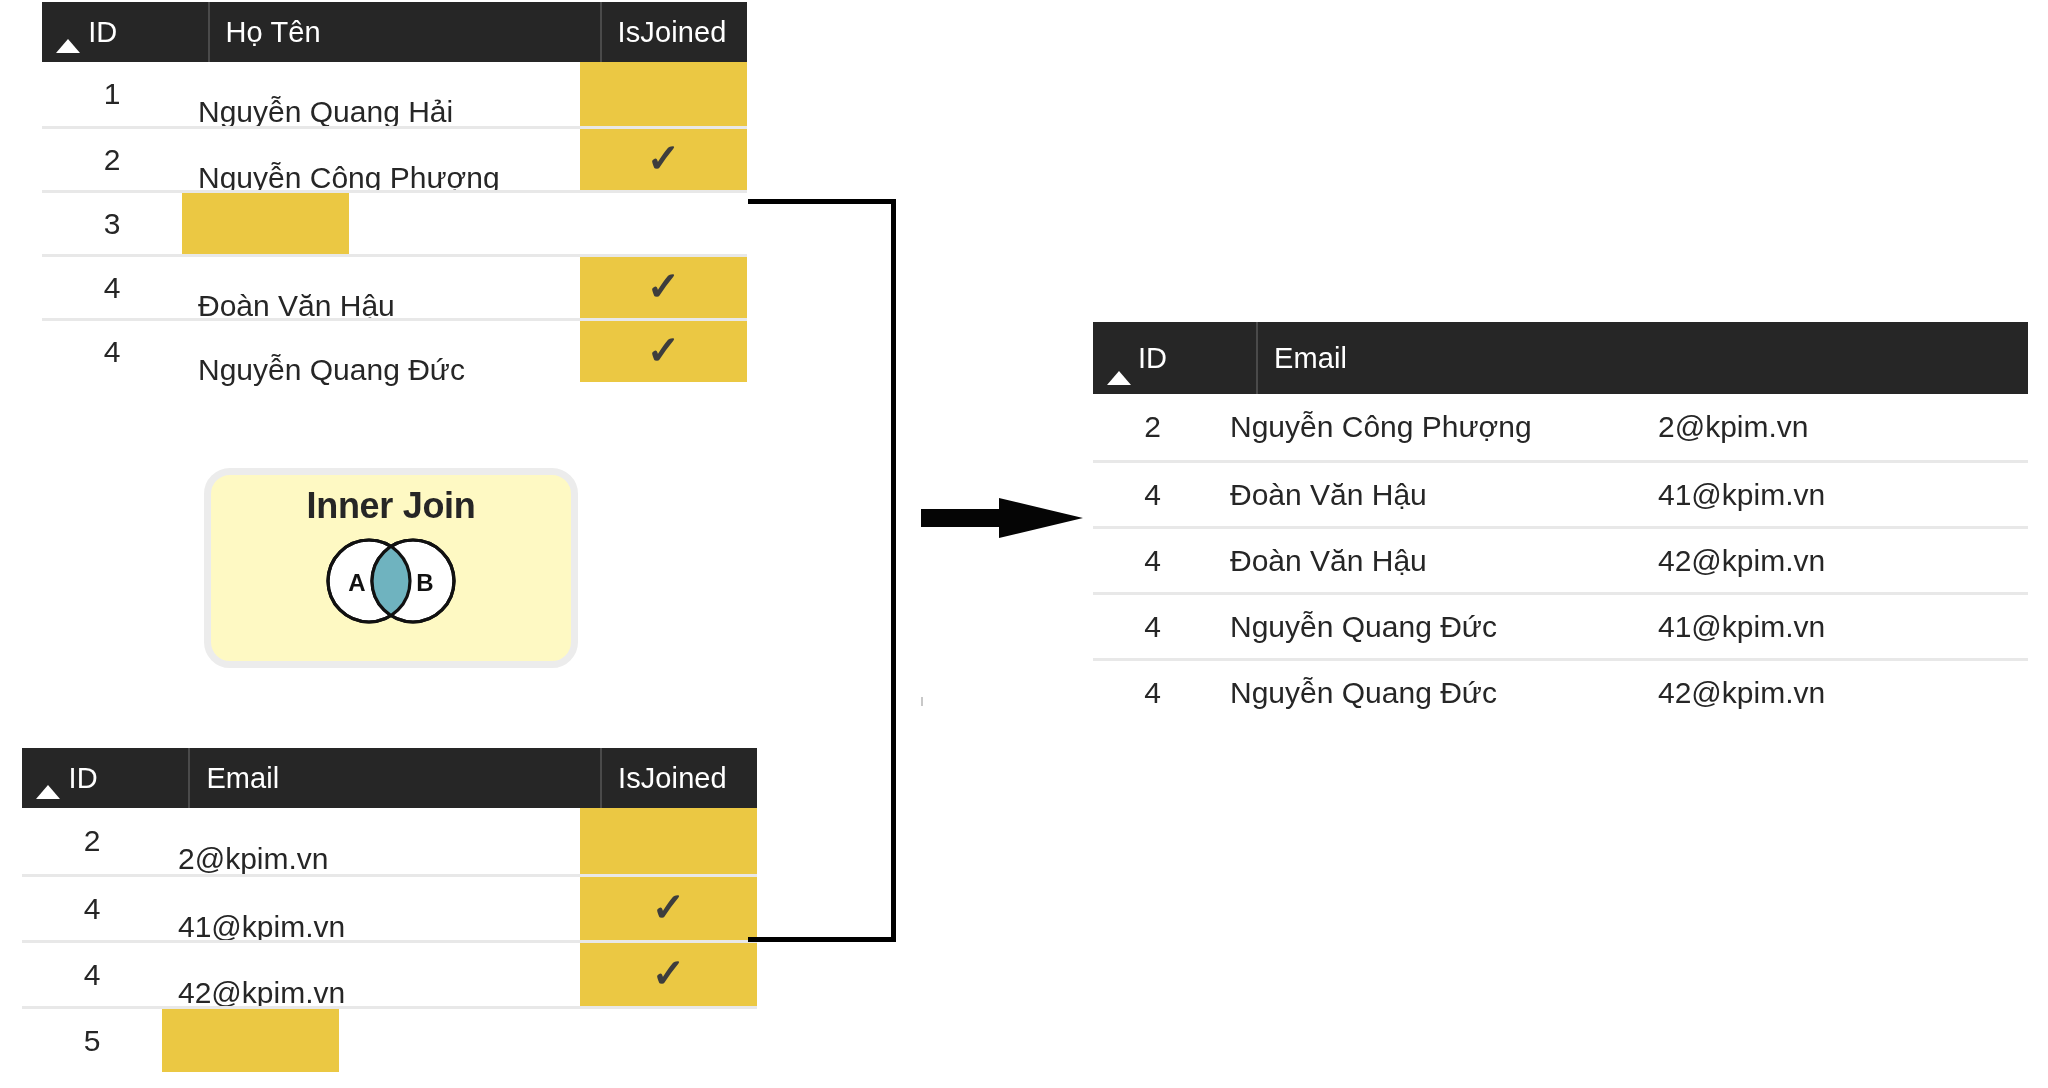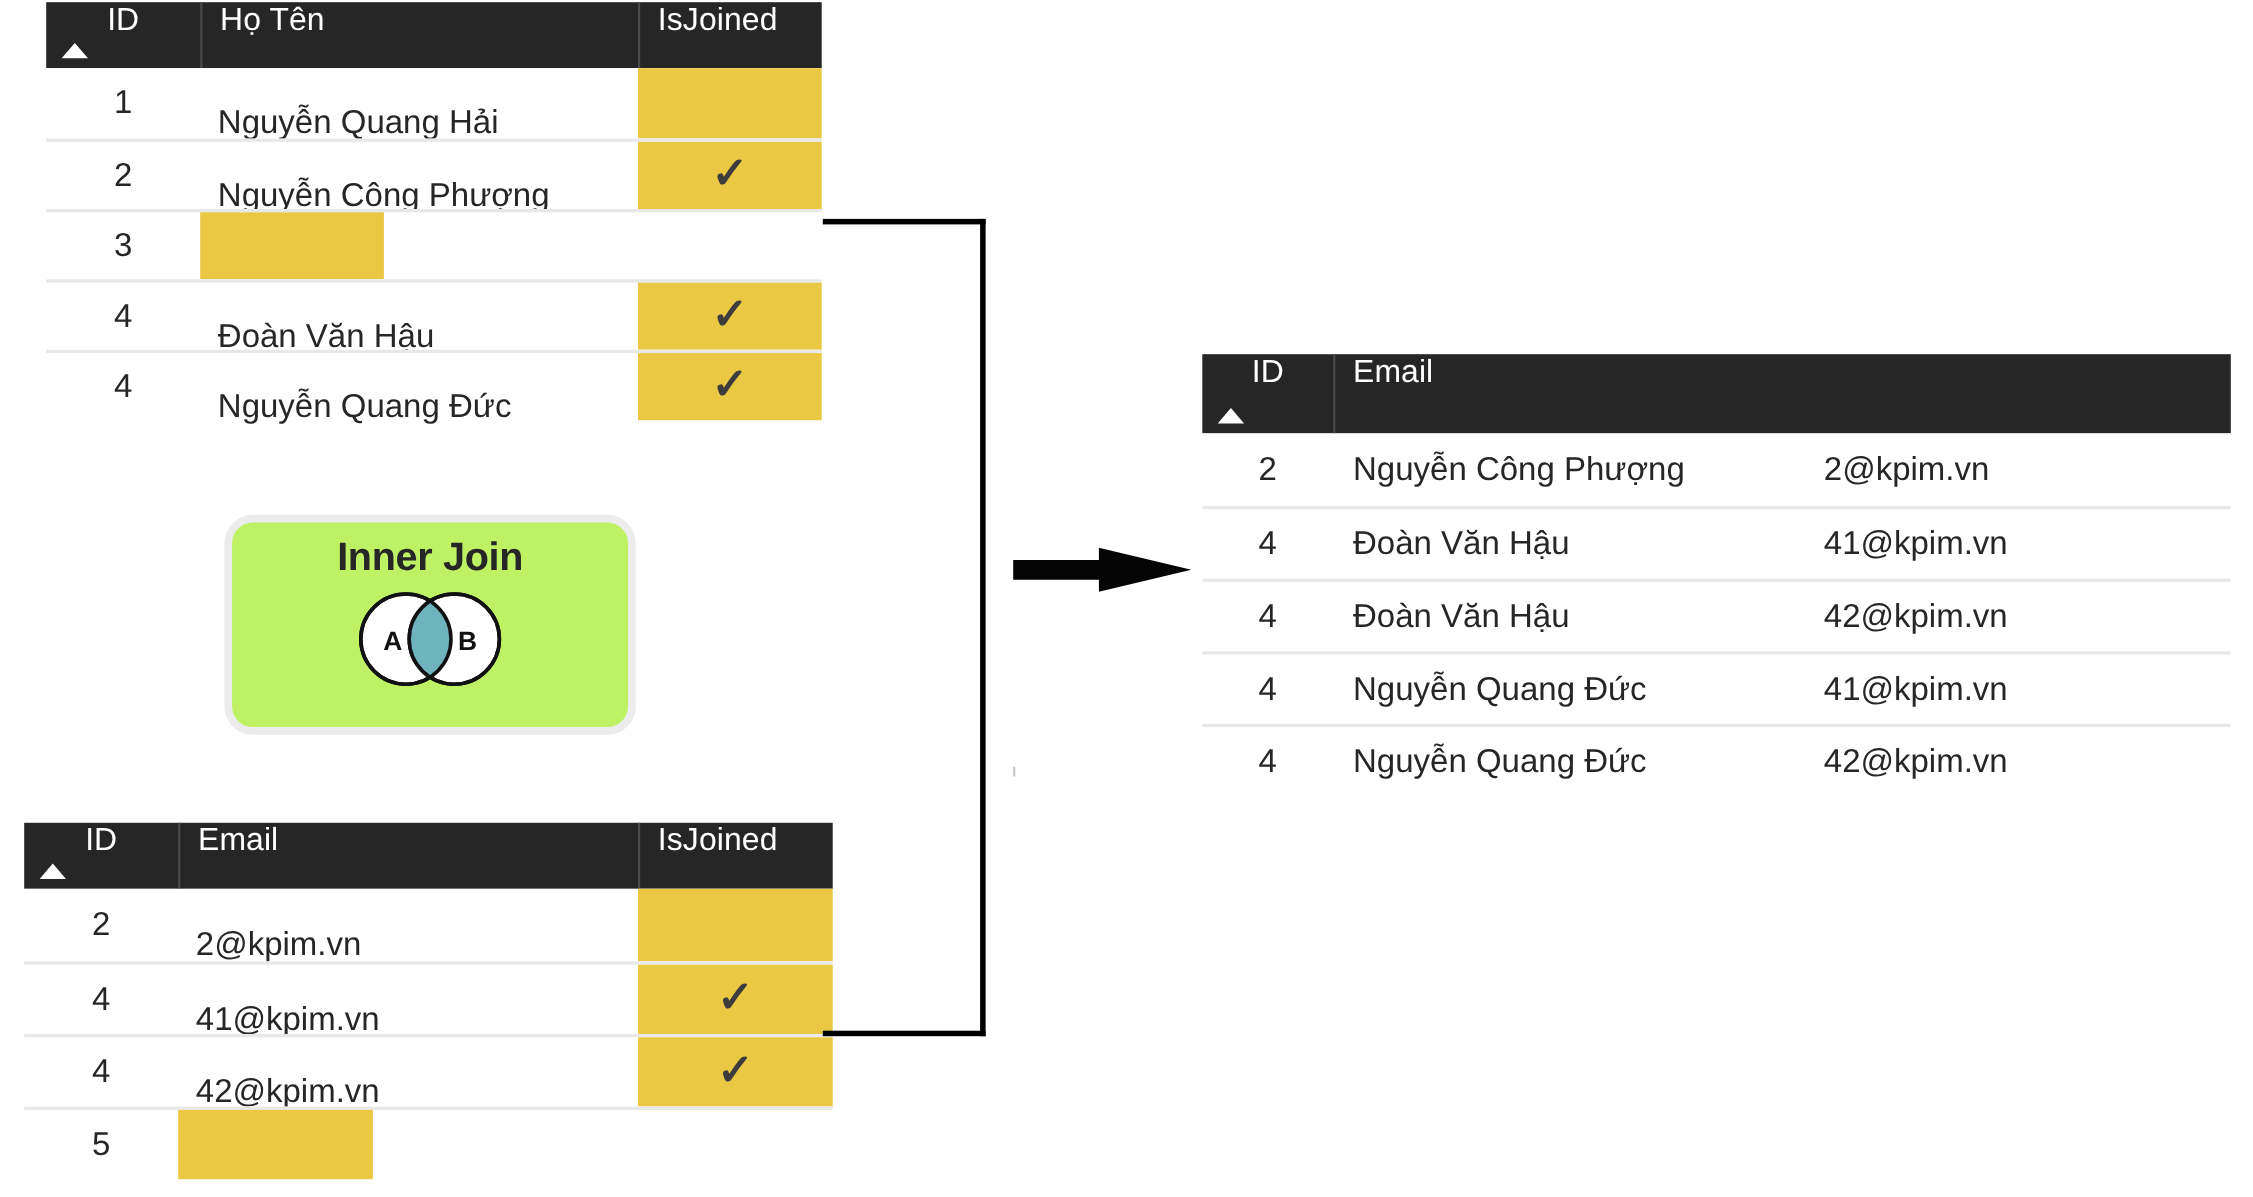--- a/index.html
+++ b/index.html
@@ -24,29 +24,30 @@
   .tbl-header {
     background: #262626;
     color: #ffffff;
     display: flex;
     position: relative;
     box-sizing: border-box;
   }
   .th {
     box-sizing: border-box;
     display: flex;
-    align-items: flex-start;
+    align-items: center;
     font-size: 29px;
     font-weight: 400;
     letter-spacing: 0.1px;
     color: #ffffff;
     position: relative;
   }
   .th-divider {
     border-left: 2px solid #4a4a4a;
+    margin-left: 44px;
   }
   .th.id {
     justify-content: center;
   }
   .th.txt {
     padding-left: 16px;
   }
   .sort-caret {
     position: absolute;
     left: 14px;
@@ -128,21 +129,21 @@
   #table-result .cell.name  { width: 428px; padding-left: 18px; }
   #table-result .cell.email { width: 388px; padding-left: 18px; }
 
   
   #join-badge {
     position: absolute;
     left: 204px;
     top: 468px;
     width: 374px;
     height: 200px;
-    background: #bef264;
+    background: #fef9c3;
     border: 7px solid #ececec;
     border-radius: 26px;
     box-sizing: border-box;
     display: flex;
     flex-direction: column;
     align-items: center;
     text-align: right;
   }
   #join-badge .badge-title {
     margin-top: 10px;

